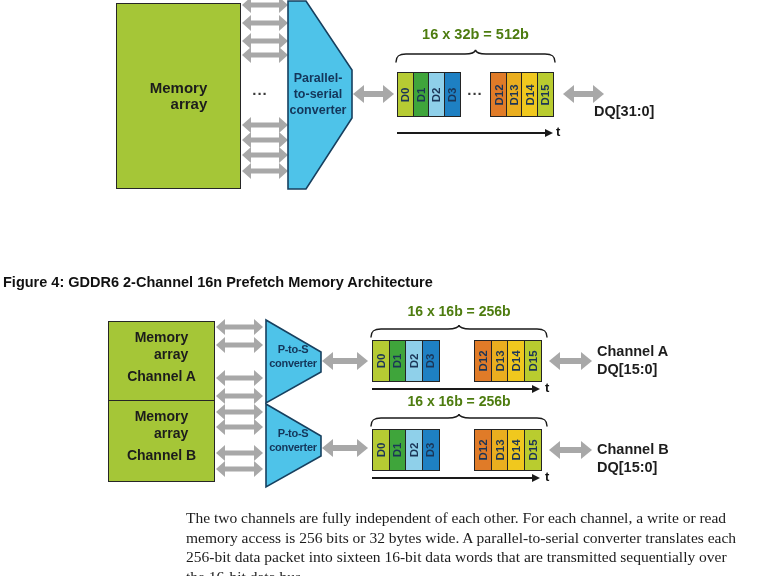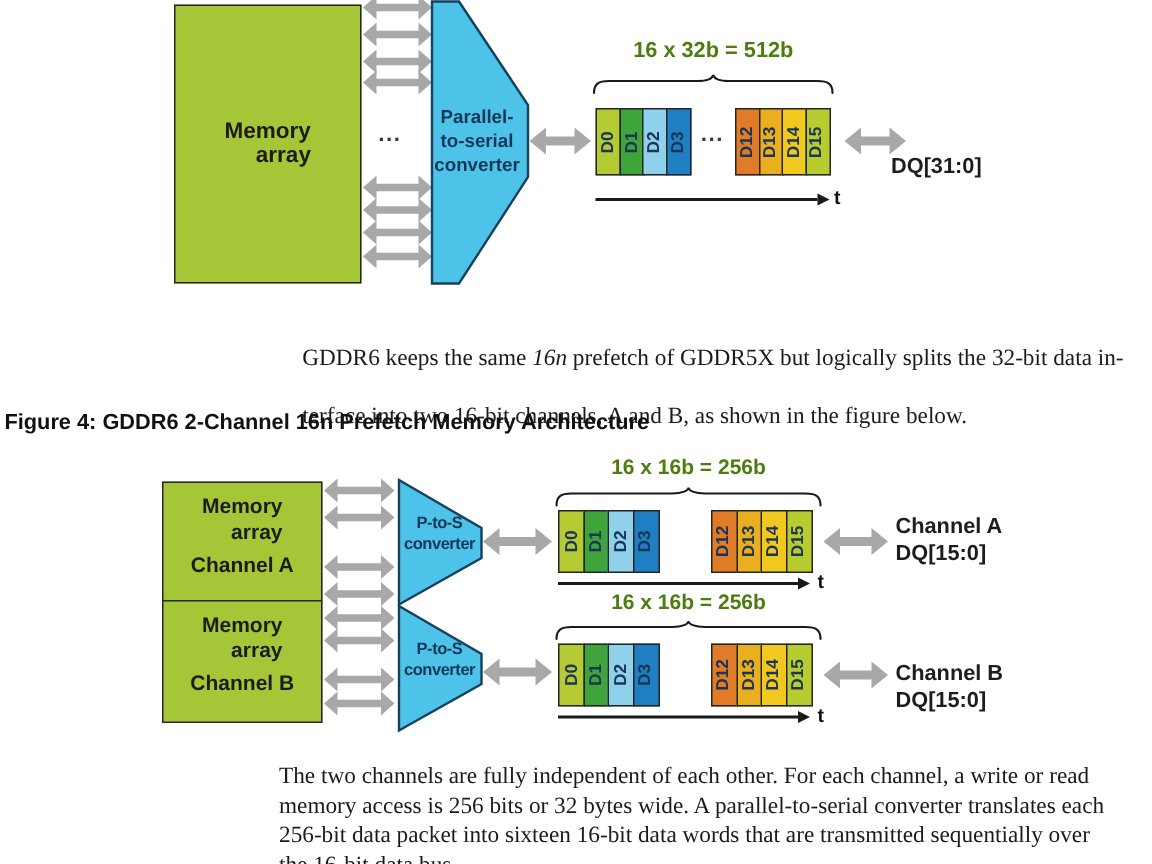--- a/index.html
+++ b/index.html
@@ -147,24 +147,20 @@
 
     <div class="tax" style="left:397px;top:132px;width:148px;"></div>
     <div class="tlabel" style="left:556px;top:124px;">t</div>
 
     <div class="arr big" style="left:563px;top:85px;width:41px;">
         <i class="sh"></i>
       </div>
     <div class="dqlabel" style="left:594px;top:86px;margin-top:16px;">DQ[31:0]</div>
   </div>
 
-  <div class="bodytext" style="left:186px;top:209px;">
-    <span>GDDR6 keeps the same </span><i>16n</i><span> prefetch of GDDR5X but logically splits the 32-bit data in-</span><br>
-    <span>terface into two 16-bit channels, A and B, as shown in the figure below.</span>
-  </div>
 
   <div class="caption" style="left:3px;top:274px;">Figure 4: GDDR6 2-Channel 16n Prefetch Memory Architecture</div>
 
   <div>
 
     <div class="membox topstart" style="left:108px;top:321px;width:107px;height:80px;">
       <div class="mlabel">Memory
 array</div>
       <div class="chlabel">Channel A</div>
     </div>

